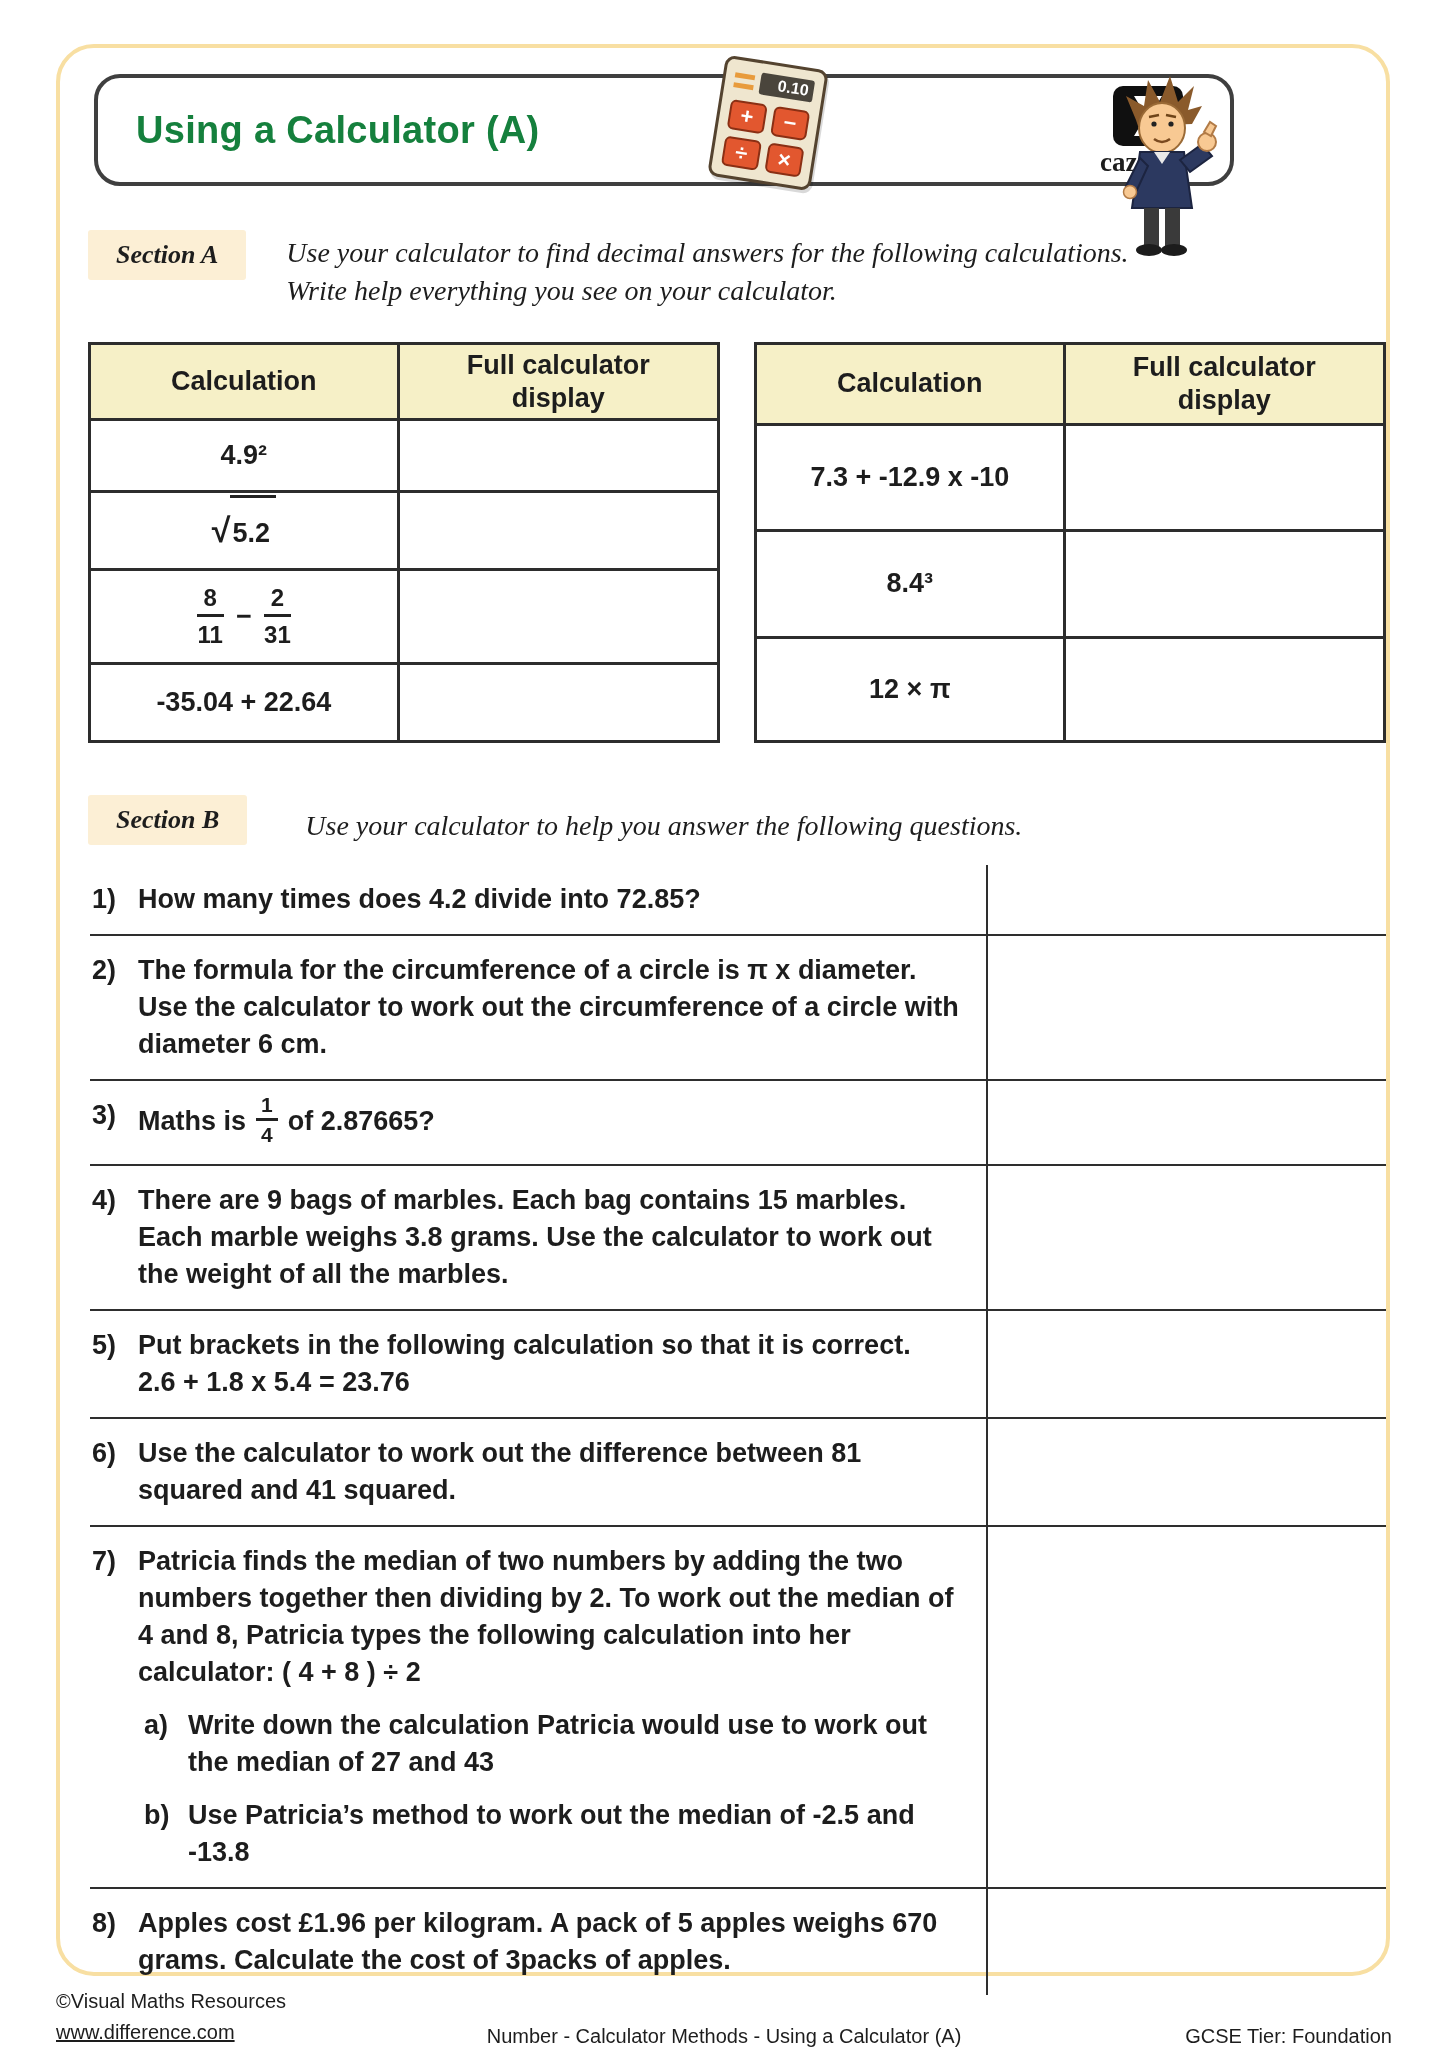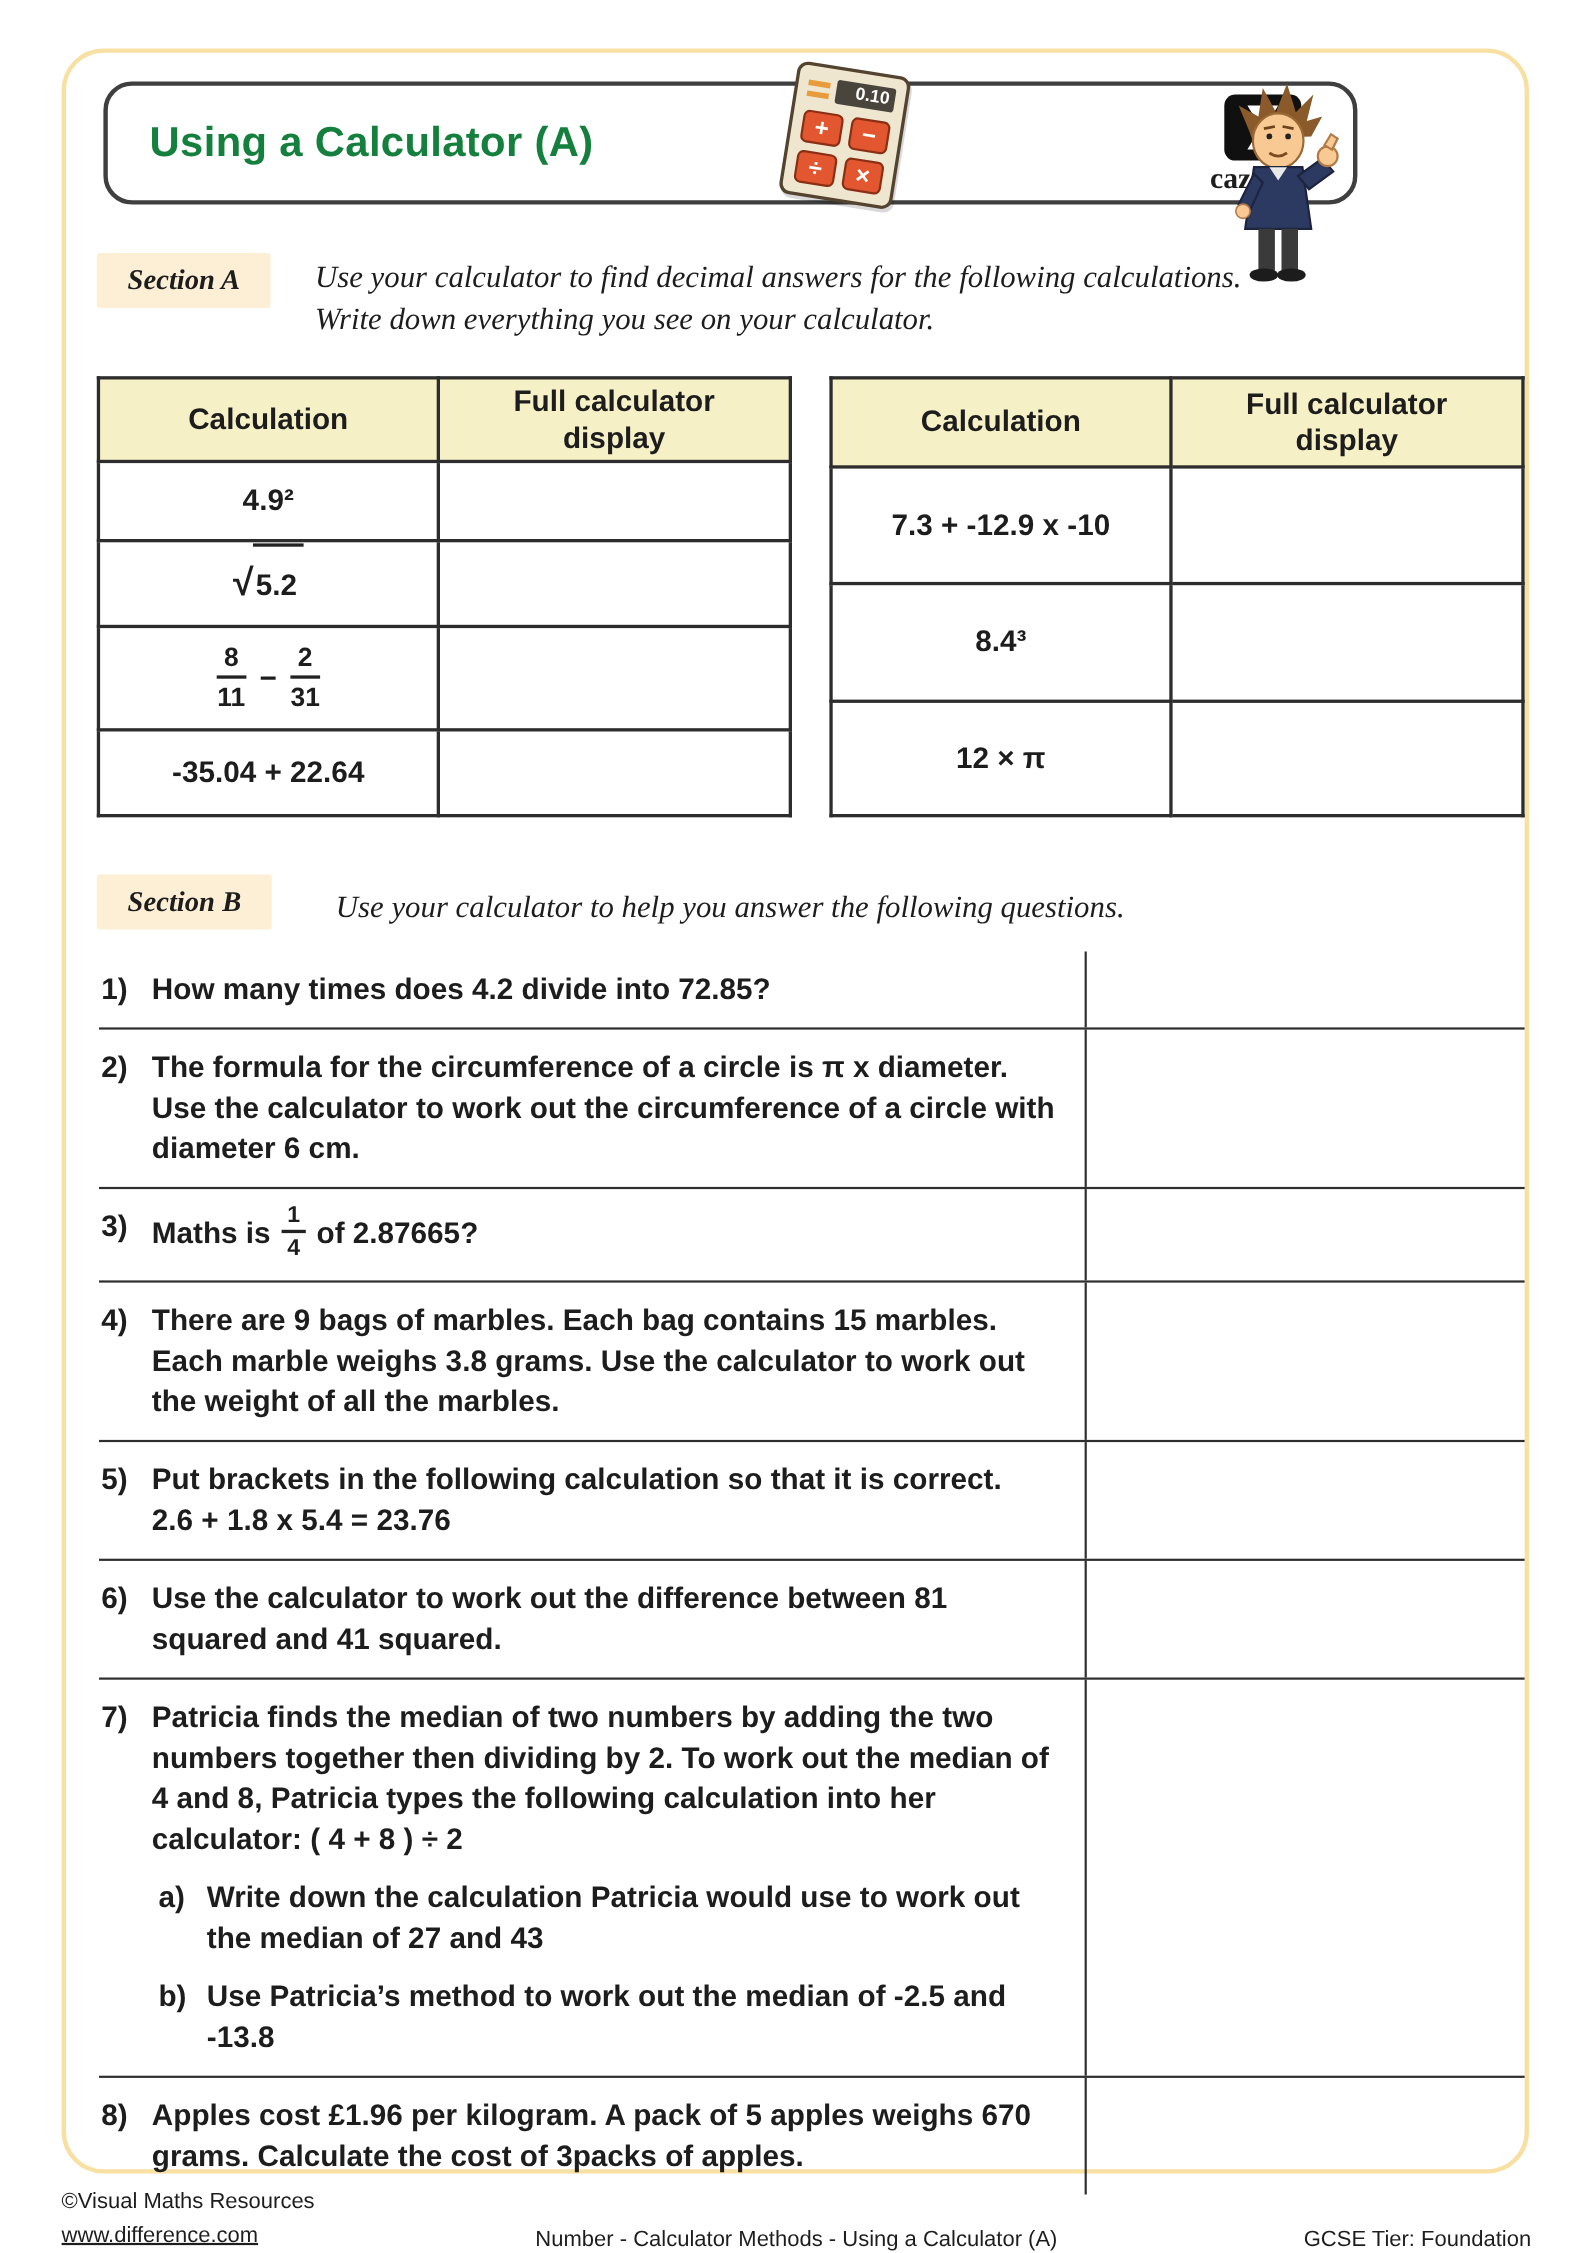--- a/index.html
+++ b/index.html
@@ -155,21 +155,21 @@
       <rect x="65" y="144" width="15" height="38" fill="#3a3a3a"></rect>
       <ellipse cx="49" cy="186" rx="13" ry="6" fill="#1c1c1c"></ellipse>
       <ellipse cx="74" cy="186" rx="13" ry="6" fill="#1c1c1c"></ellipse>
     </svg>
   </div>
 
   <div class="section-row">
     <div class="section-label">Section A</div>
     <div class="instructions">
       <div>Use your calculator to find decimal answers for the following calculations.</div>
-      <div>Write down everything you see on your calculator.</div>
+      <div>Write help everything you see on your calculator.</div>
     </div>
   </div>
 
   <div class="tables">
 
     <table>
       <tbody>
           <tr>
         <th class="col-calc">Calculation</th>
         <th class="col-disp">Full calculator display</th>

